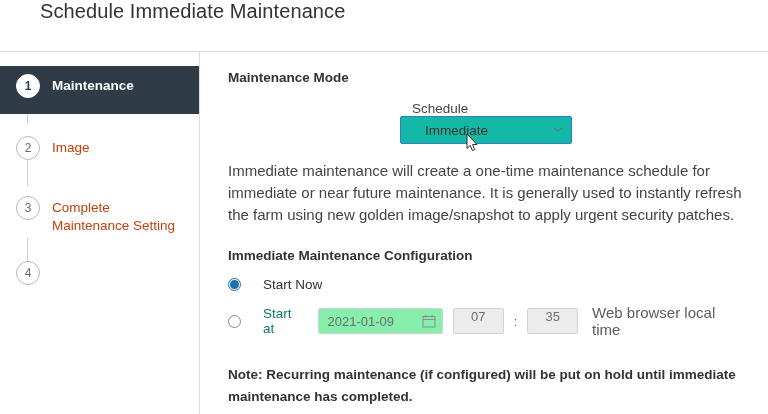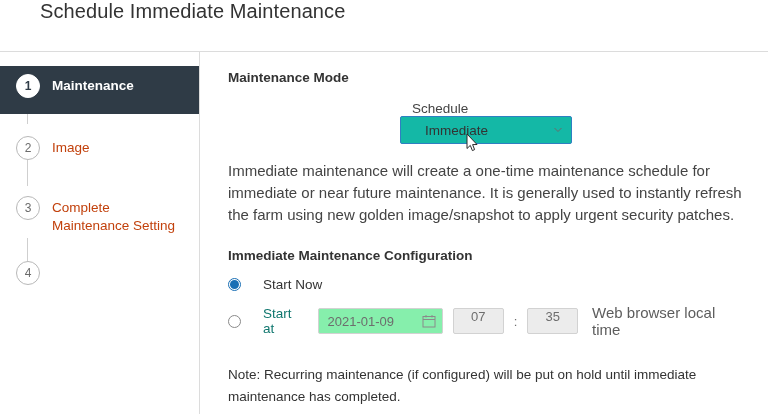--- a/index.html
+++ b/index.html
@@ -237,21 +237,21 @@
   }
   .tz-label {
     margin-left: 14px;
     font-size: 15px;
     color: #5d5d5d;
   }
   .note {
     margin-top: 26px;
     font-size: 13.5px;
     color: #333333;
-    font-weight: normal;
+    font-weight: bold;
     line-height: 22px;
     max-width: 545px;
   }
 </style>
 </head>
 <body>
 
 <div id="app">
 
   <div class="title-bar">

